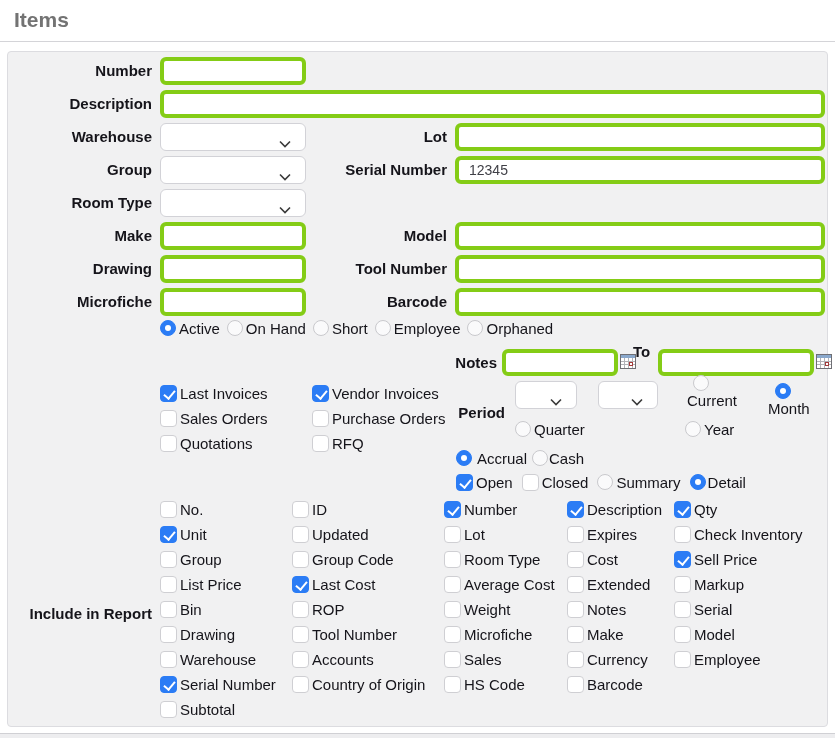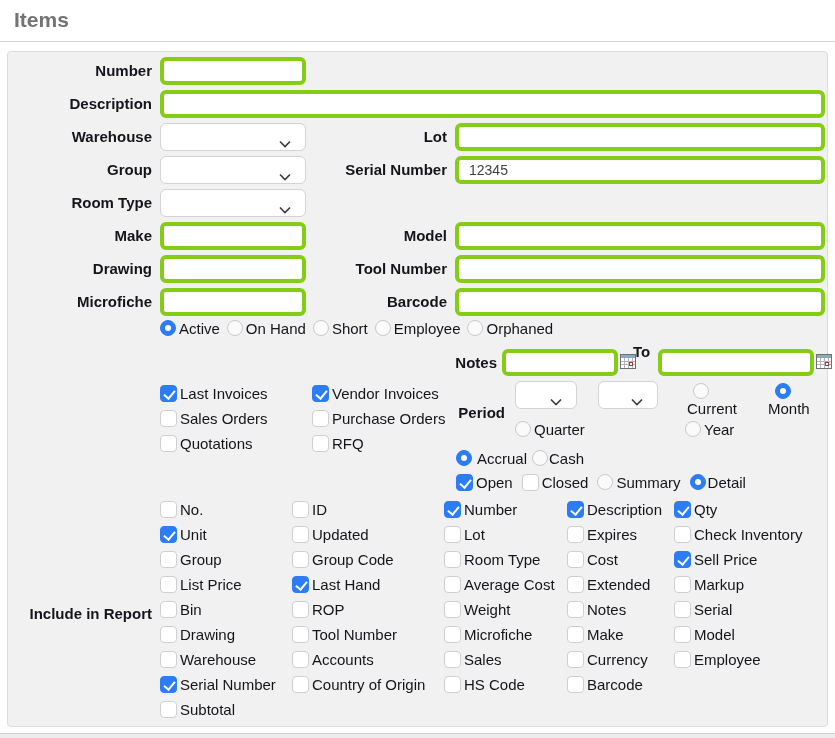--- a/index.html
+++ b/index.html
@@ -159,21 +159,21 @@
     <span class="chev"><svg width="12" height="8" viewBox="0 0 12 8">
           <path d="M1 1.5 L6 6.5 L11 1.5" fill="none" stroke="#3a3a3a" stroke-width="1.6"></path>
         </svg></span>
   </div>
   <div class="sel" style="left:598px;top:381px;width:60px">
     <span class="selval"></span>
     <span class="chev"><svg width="12" height="8" viewBox="0 0 12 8">
           <path d="M1 1.5 L6 6.5 L11 1.5" fill="none" stroke="#3a3a3a" stroke-width="1.6"></path>
         </svg></span>
   </div>
-  <div class="col vcol" style="left:687px;top:383px">
+  <div class="col vcol" style="left:687px;top:375px">
     <span class="radio" style="margin-left:6px" data-selected="false"></span>
     <span class="t">Current</span>
   </div>
   <div class="col vcol" style="left:768px;top:383px">
     <span class="radio" style="margin-left:7px" data-selected="true"></span>
     <span class="t">Month</span>
   </div>
   <div class="row opt" style="left:515px;top:421px">
     <span class="radio" data-selected="false"></span>
     <span class="t">Quarter</span>
@@ -262,21 +262,21 @@
     <span class="opt">
         <span class="cb" data-checked="false"></span>
         <span class="t">Updated</span>
       </span>
     <span class="opt">
         <span class="cb" data-checked="false"></span>
         <span class="t">Group Code</span>
       </span>
     <span class="opt">
         <span class="cb" data-checked="true"></span>
-        <span class="t">Last Hand</span>
+        <span class="t">Last Cost</span>
       </span>
     <span class="opt">
         <span class="cb" data-checked="false"></span>
         <span class="t">ROP</span>
       </span>
     <span class="opt">
         <span class="cb" data-checked="false"></span>
         <span class="t">Tool Number</span>
       </span>
     <span class="opt">

